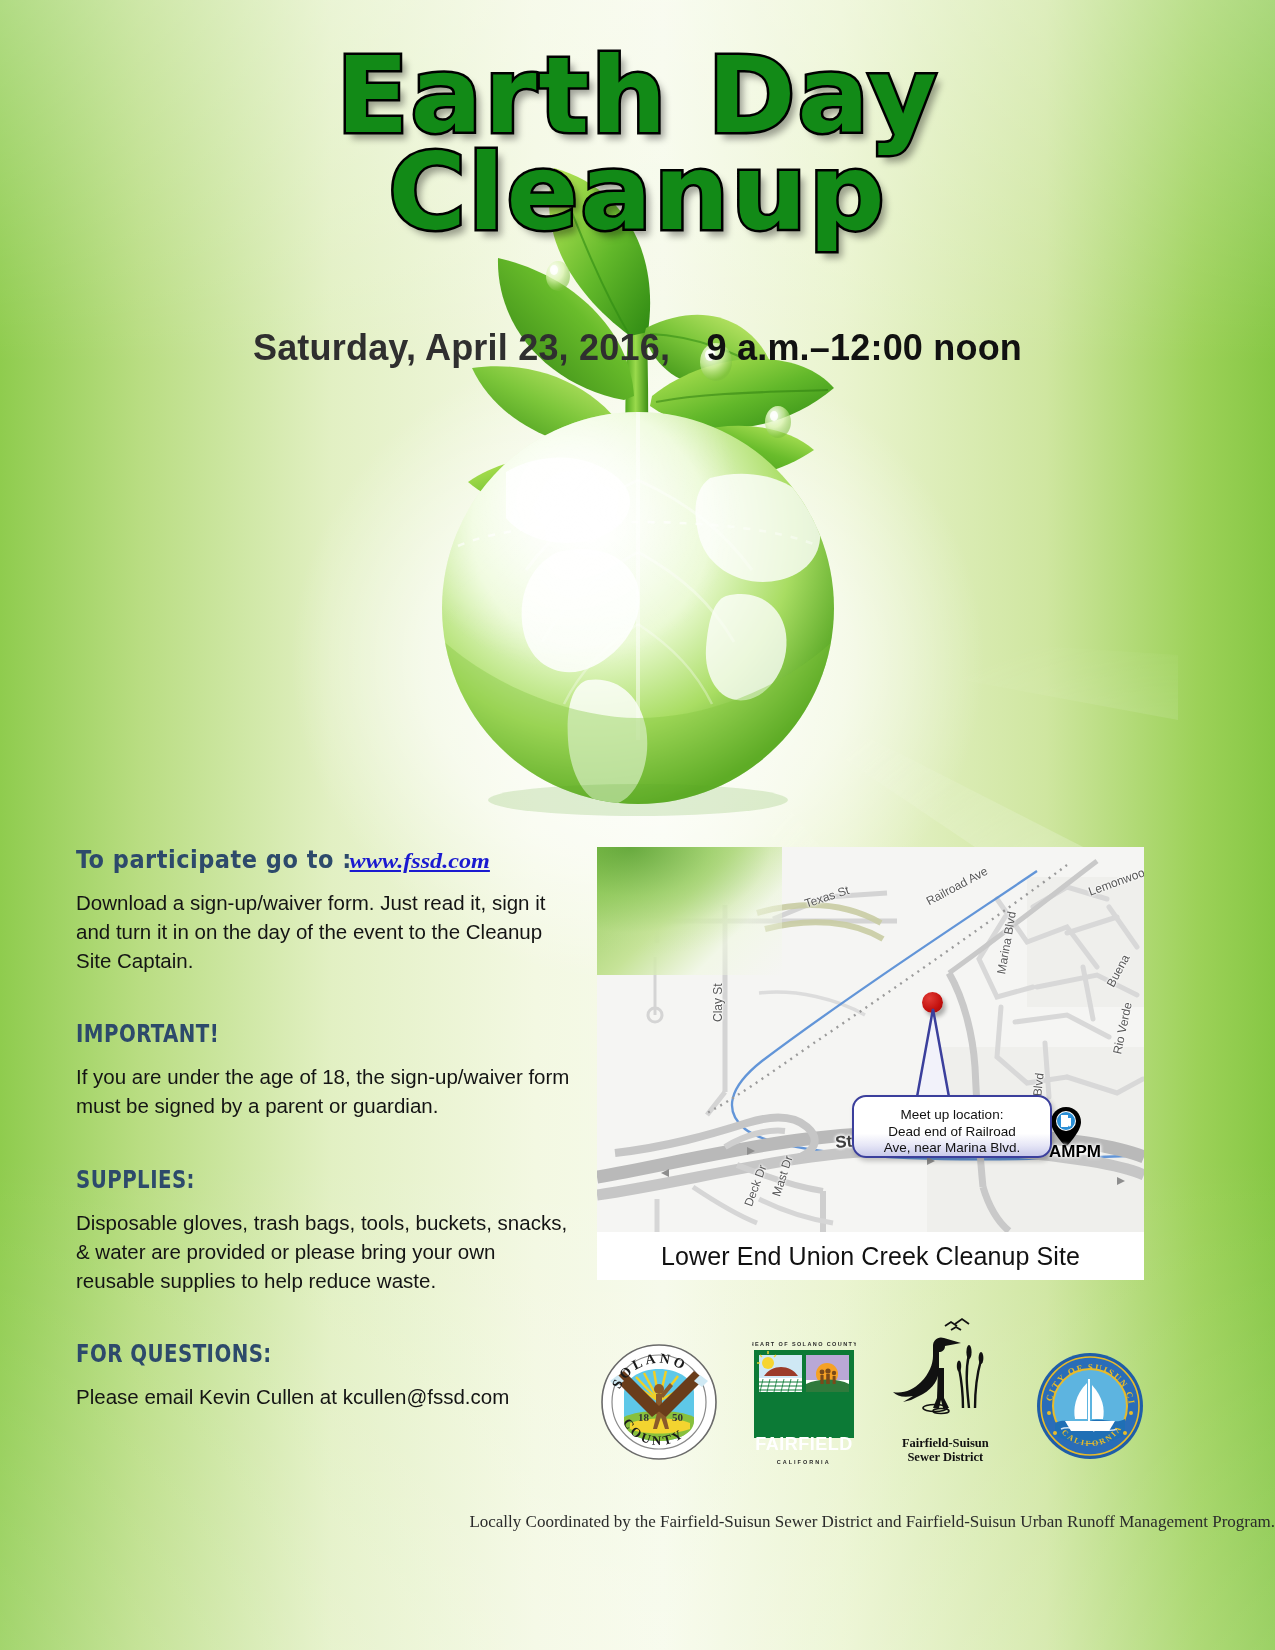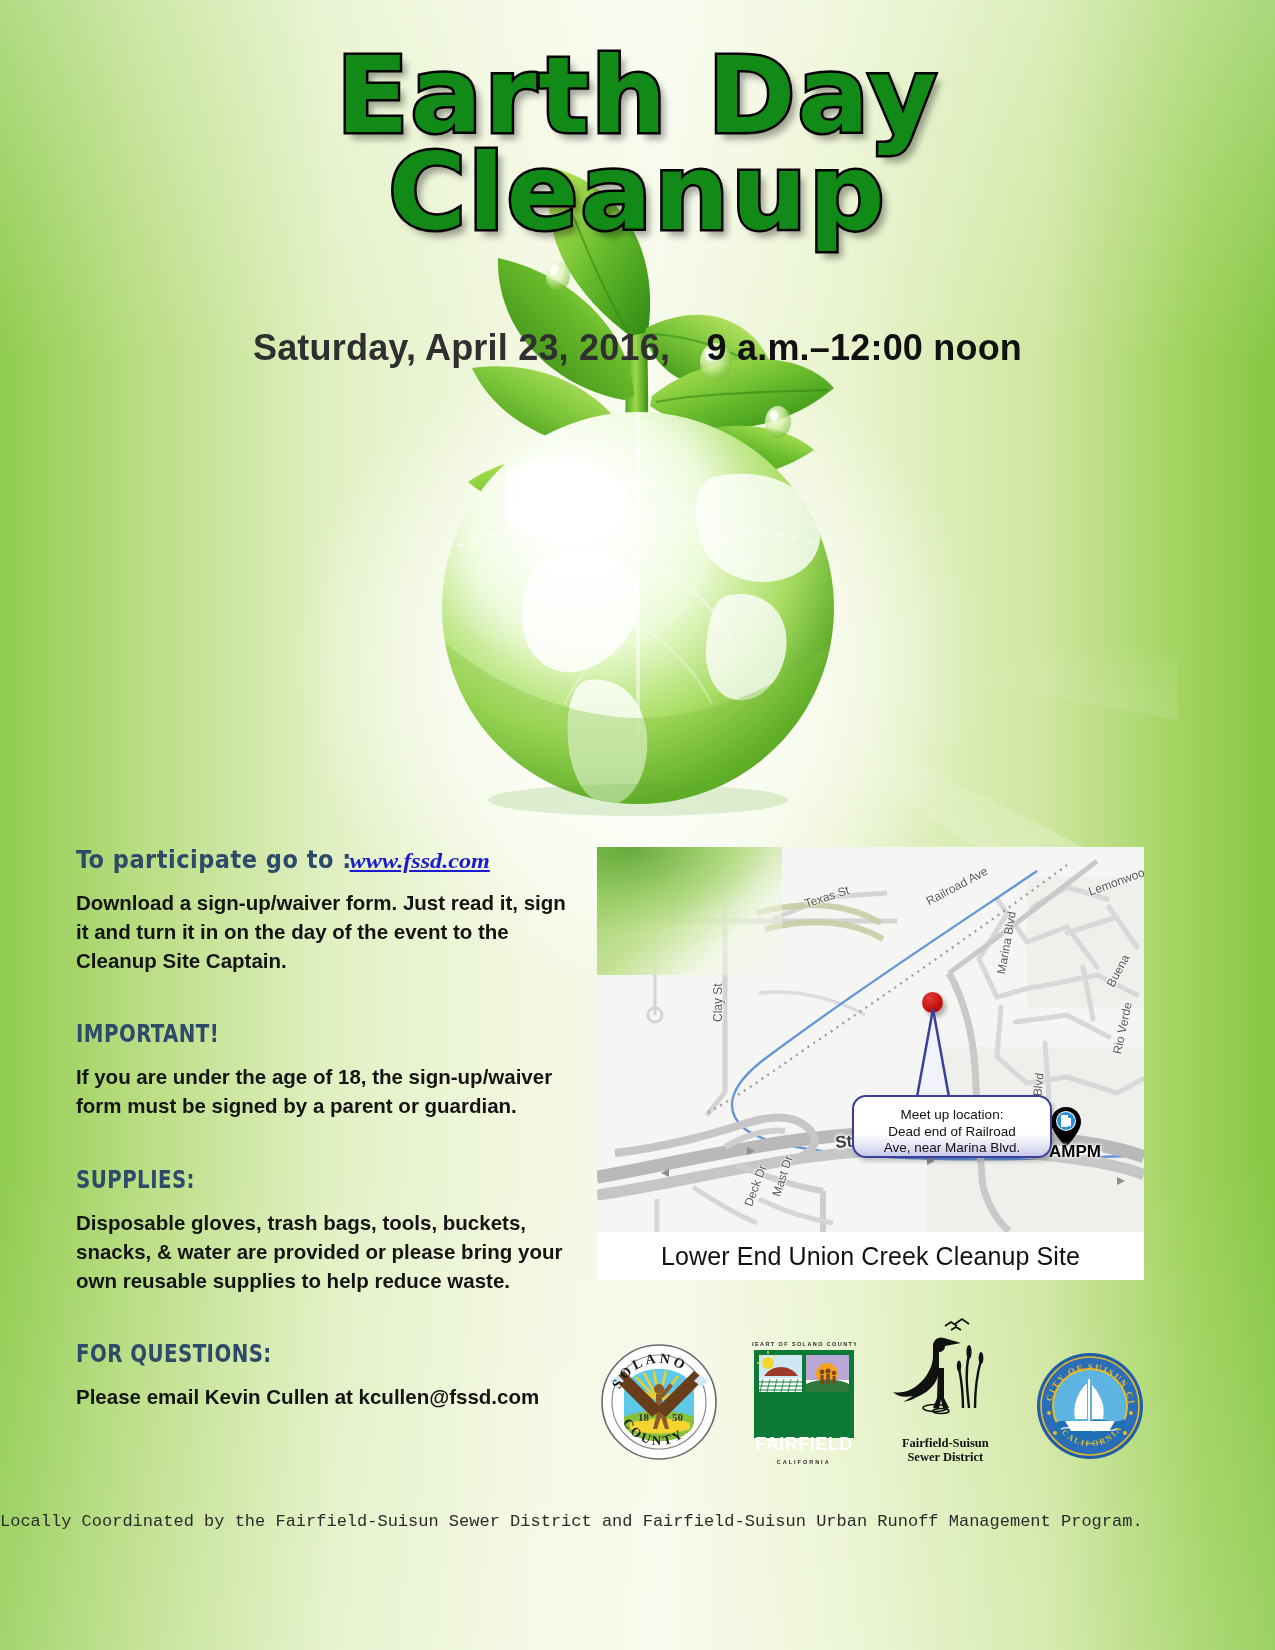--- a/index.html
+++ b/index.html
@@ -108,21 +108,21 @@
     font-weight:bold;
     font-size:22px;
     color:#1a1ad0;
     text-decoration:underline;
     letter-spacing:0;
     transform:scaleX(1.1);
     display:inline-block;
   }
   .body-text {
     font-family:"Liberation Sans", sans-serif;
-    font-weight:bold;
+    font-weight:normal;
     font-size:20.5px;
     line-height:1.42;
     color:#141414;
     margin-top:14px;
   }
   .gap-l { height:44px; }
 
   
   #map-panel {
     position:absolute; left:597px; top:847px;
@@ -217,22 +217,22 @@
     font-weight:bold;
     font-size:12.5px;
     color:#111;
     line-height:1.18;
     margin-top:14px;
   }
 
   
   #footer {
     position:absolute; left:0; top:1512px; width:100%;
-    text-align:left;
-    font-family:Liberation Mono, monospace;
+    text-align:right;
+    font-family:Liberation Serif, serif;
     font-size:17px;
     color:#2b2b2b;
   }
 </style>
 </head>
 <body>
 
 <div id="flyer">
 
   <div id="bg-vertical"></div>

